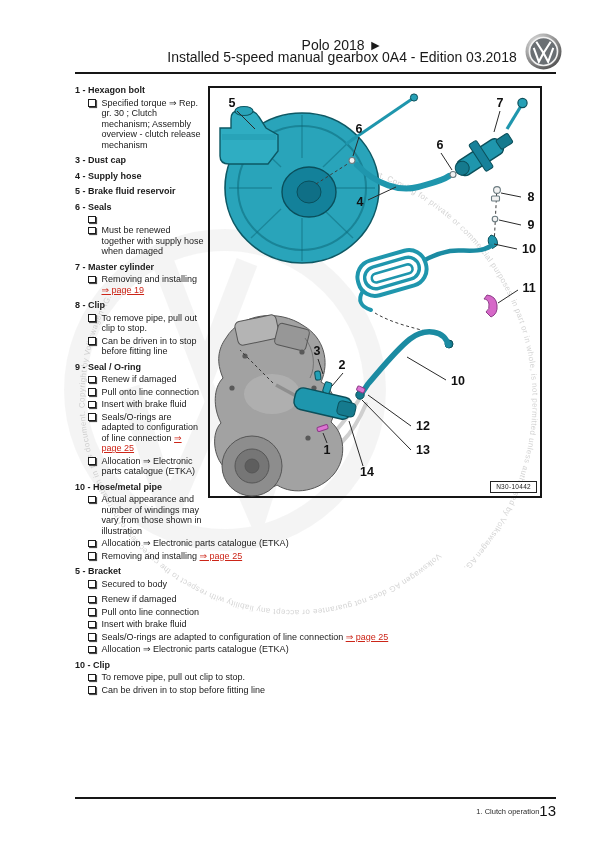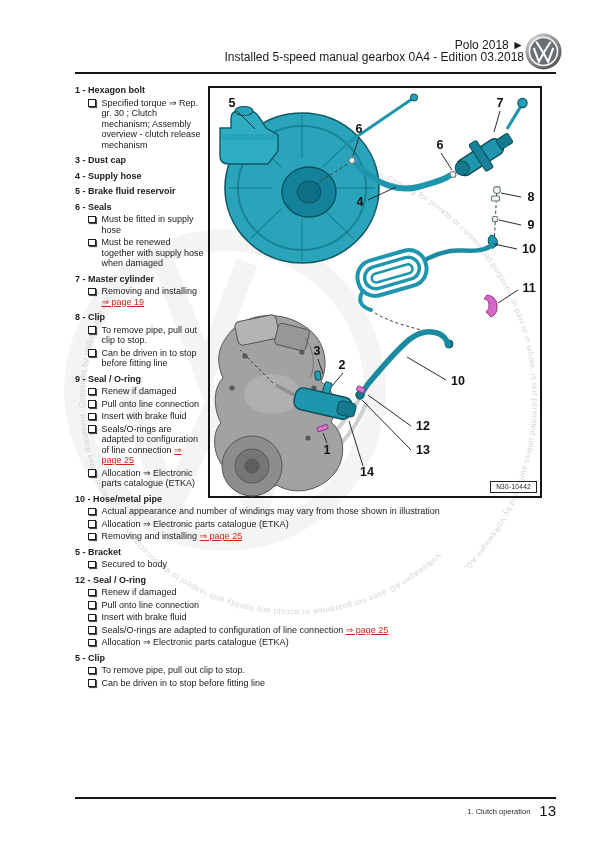--- a/index.html
+++ b/index.html
@@ -7,22 +7,22 @@
   }
   html,body{margin:0;padding:0;background:#ffffff;}
   .page{position:relative;width:600px;height:848px;background:#fff;overflow:hidden;
         font-family:"Liberation Sans", sans-serif;color:var(--ink);}
   
   .watermark{position:absolute;left:0;top:0;width:600px;height:848px;z-index:0;pointer-events:none;}
   .wm-ring{opacity:.085;}
   .wm-ring path, .wm-ring circle{stroke:#8f8f8f;fill:none;stroke-width:22;}
   .wm-text{fill:#b7b7b7;opacity:.6;font-size:8px;letter-spacing:.4px;}
   
-  .header-lines{position:absolute;top:39px;left:160px;width:364px;text-align:right;
-                font-size:12px;line-height:12px;z-index:2;}
+  .header-lines{position:absolute;top:39px;left:160px;width:364px;text-align:center;
+                font-size:14px;line-height:12px;z-index:2;}
   .vw-logo{position:absolute;top:33px;right:38px;width:37px;height:37px;z-index:2;}
   .header-rule{position:absolute;top:72px;left:75px;width:481px;height:2px;background:#161616;z-index:2;}
   
   .content{position:absolute;top:80px;left:75px;width:467px;padding-top:5px;
            font-size:9px;line-height:10.5px;z-index:1;}
   .figure-box{float:right;width:330px;height:408px;border:2px solid #151515;
               margin:1px 0 6px 4px;position:relative;background:transparent;}
   .figure-svg{position:absolute;left:0;top:0;width:330px;height:408px;overflow:visible;}
   .figure-id{position:absolute;right:3px;bottom:3px;border:1px solid #222;background:#fff;
              font-size:6.5px;line-height:8px;padding:1px 5px;letter-spacing:.3px;}
@@ -35,21 +35,21 @@
   .item{margin-bottom:5px;}
   .item-title{font-weight:bold;}
   .bullet{display:flex;margin-left:13px;margin-top:2px;}
   .checkbox{flex:0 0 auto;width:5.5px;height:5.5px;border:1px solid #1c1c1c;
             box-shadow:1.1px 1.1px 0 #4a4a4a;margin:1.5px 6px 0 0;background:#fff;}
   .bullet-text{flex:1 1 auto;}
   .page-link{color:var(--link-red);text-decoration:underline;}
   
   .footer{position:absolute;left:75px;top:797px;width:481px;z-index:2;}
   .footer-rule{height:2px;background:#161616;}
-  .footer-row{display:flex;justify-content:flex-end;align-items:flex-end;gap:9px;margin-top:4px;}
+  .footer-row{display:flex;justify-content:flex-end;align-items:flex-end;margin-top:4px;}
   .footer-section{font-size:7.5px;color:#2b2b2b;padding-bottom:2px;}
   .footer-page{font-size:15px;line-height:15px;color:#111;}
 </style>
 </head>
 <body>
 
 <div class="page">
 
   <svg class="watermark" xmlns="http://www.w3.org/2000/svg">
     <defs>
@@ -247,21 +247,20 @@
         <div class="item">
           <div class="item-title">4 - Supply hose</div>
         </div>
         <div class="item">
           <div class="item-title">5 - Brake fluid reservoir</div>
         </div>
         <div class="item">
           <div class="item-title">6 - Seals</div>
           <div class="bullet">
             <span class="checkbox"></span>
-            <span class="bullet-text"><span>Must be fitted in supply hose</span></span>
           </div>
           <div class="bullet">
             <span class="checkbox"></span>
             <span class="bullet-text"><span>Must be renewed together with supply hose when damaged</span></span>
           </div>
         </div>
         <div class="item">
           <div class="item-title">7 - Master cylinder</div>
           <div class="bullet">
             <span class="checkbox"></span>
@@ -318,21 +317,20 @@
           </div>
         </div>
         <div class="item">
           <div class="item-title">5 - Bracket</div>
           <div class="bullet">
             <span class="checkbox"></span>
             <span class="bullet-text"><span>Secured to body</span></span>
           </div>
         </div>
         <div class="item">
-          <div class="item-title">12 - Seal / O-ring</div>
           <div class="bullet">
             <span class="checkbox"></span>
             <span class="bullet-text"><span>Renew if damaged</span></span>
           </div>
           <div class="bullet">
             <span class="checkbox"></span>
             <span class="bullet-text"><span>Pull onto line connection</span></span>
           </div>
           <div class="bullet">
             <span class="checkbox"></span>
@@ -341,21 +339,21 @@
           <div class="bullet">
             <span class="checkbox"></span>
             <span class="bullet-text"><span>Seals/O-rings are adapted to configuration of line connection </span><span class="page-link">⇒ page 25</span></span>
           </div>
           <div class="bullet">
             <span class="checkbox"></span>
             <span class="bullet-text"><span>Allocation ⇒ Electronic parts catalogue (ETKA)</span></span>
           </div>
         </div>
         <div class="item">
-          <div class="item-title">5 - Clip</div>
+          <div class="item-title">10 - Clip</div>
           <div class="bullet">
             <span class="checkbox"></span>
             <span class="bullet-text"><span>To remove pipe, pull out clip to stop.</span></span>
           </div>
           <div class="bullet">
             <span class="checkbox"></span>
             <span class="bullet-text"><span>Can be driven in to stop before fitting line</span></span>
           </div>
         </div>
       </div>

